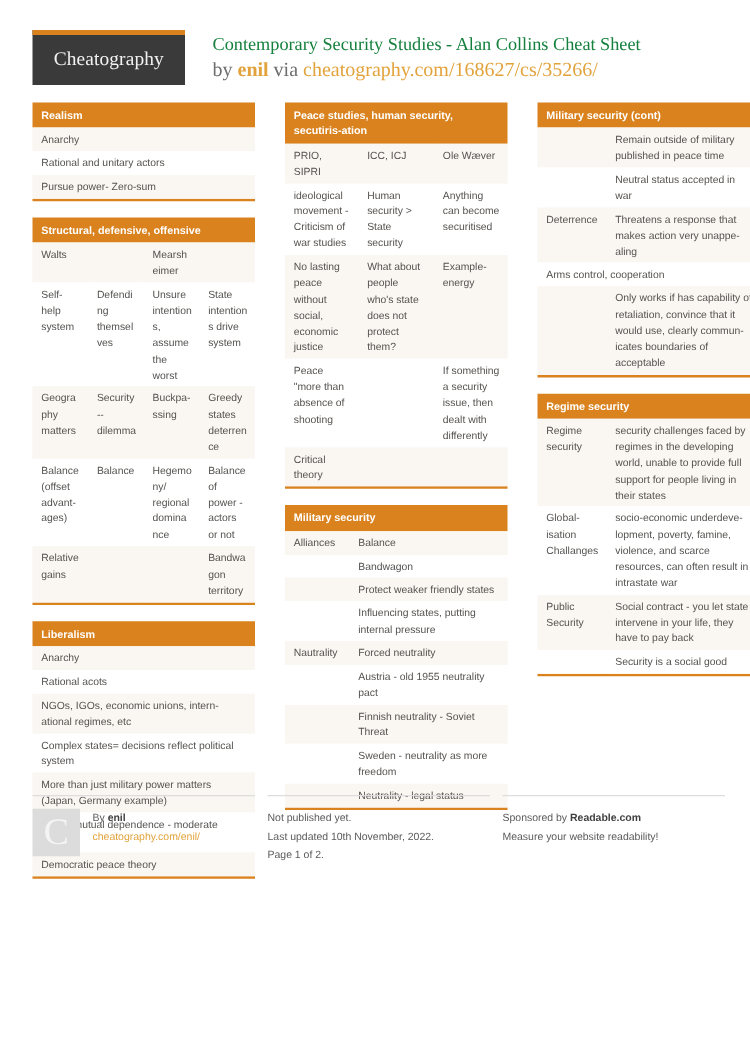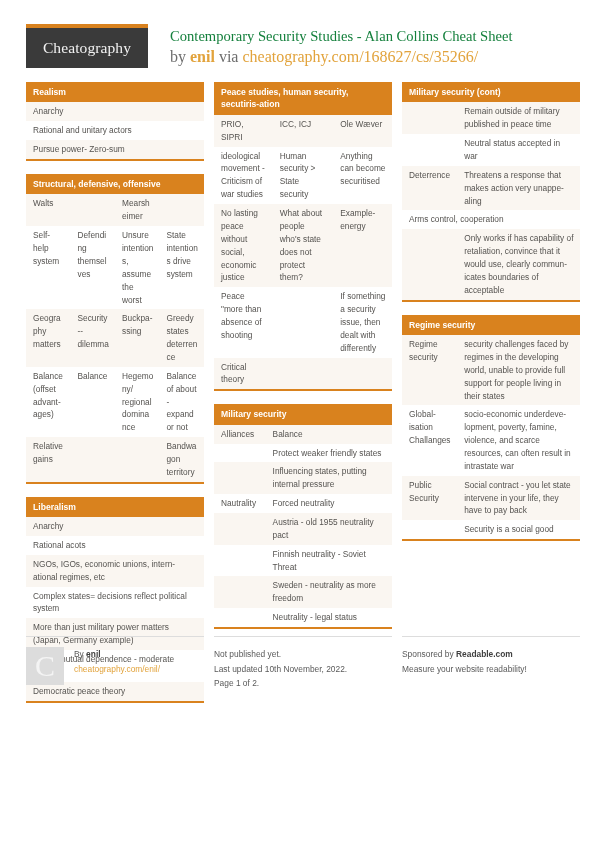--- a/index.html
+++ b/index.html
@@ -42,21 +42,21 @@
     margin-top: 3px;
     white-space: nowrap;
   }
   .sheet-by .lnk { color: #E2A33C; }
   .sheet-by .author { color: #E2A33C; font-weight: bold; }
 
   
   .cols {
     display: flex;
     padding: 14px 22px 0 26px;
-    gap: 10px;
+    gap: 24px;
     align-items: flex-start;
   }
   .col { width: 178px; flex: 0 0 178px; }
 
   .block { margin-bottom: 13px; border-bottom: 2px solid #D9821E; }
   .block-title {
     background: #D9821E;
     color: #ffffff;
     font-size: 8.6px;
     font-weight: bold;
@@ -161,21 +161,21 @@
           <tr>
             <td>Geography matters</td>
             <td>Security-- dilemma</td>
             <td>Buckpa-ssing</td>
             <td>Greedy states deterrence</td>
           </tr>
           <tr>
             <td>Balance (offset advant-ages)</td>
             <td>Balance</td>
             <td>Hegemony/ regional dominance</td>
-            <td>Balance of about - expand or not</td>
+            <td>Balance of power - actors or not</td>
           </tr>
           <tr>
             <td>Relative gains</td>
             <td></td>
             <td></td>
             <td>Bandwagon territory</td>
           </tr>
         </tbody>
           </table>
       </div>
@@ -246,20 +246,24 @@
           </table>
       </div>
 
       <div class="block">
         <div class="block-title">Military security</div>
         <table class="tbl t2b">
           <tbody>
               <tr>
                 <td>Alliances</td>
                 <td>Balance</td>
+              </tr>
+          <tr>
+                <td></td>
+                <td>Bandwagon</td>
               </tr>
           <tr>
                 <td></td>
                 <td>Protect weaker friendly states</td>
               </tr>
           <tr>
                 <td></td>
                 <td>Influencing states, putting internal pressure</td>
               </tr>
           <tr>

